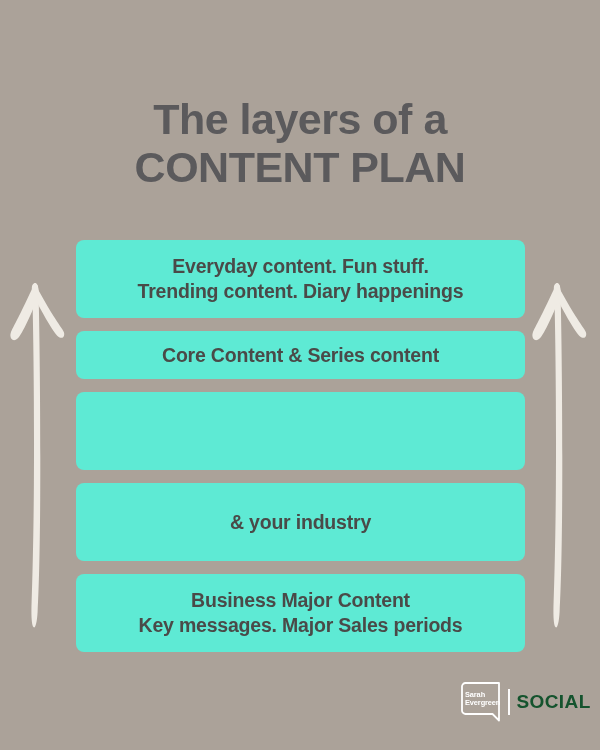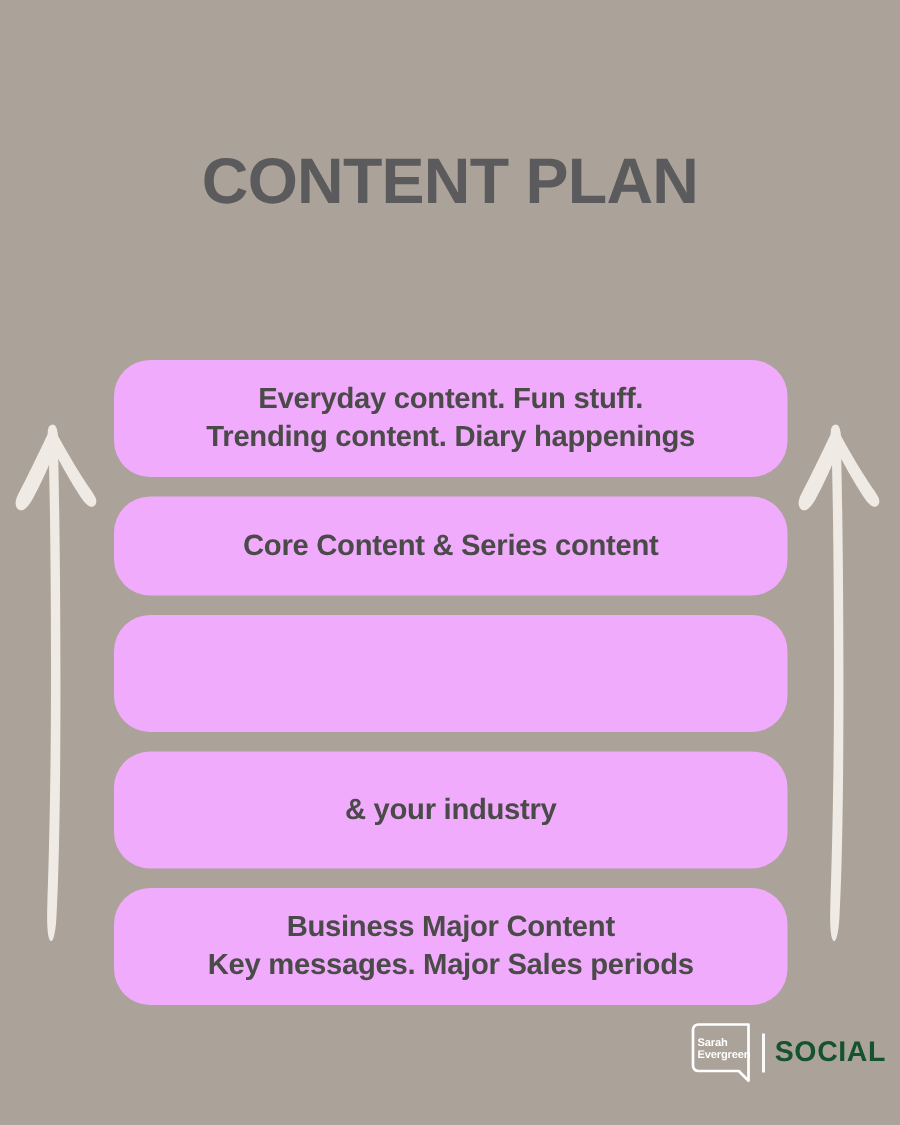--- a/index.html
+++ b/index.html
@@ -45,37 +45,37 @@
   }
 
   
   .layers {
     position: absolute;
     left: 76px;
     top: 240px;
     width: 449px;
   }
   .layer-card {
-    background: #f0abfc;
-    border-radius: 24px;
+    background: #5eead4;
+    border-radius: 8px;
     color: #4A4A48;
     font-size: 19.5px;
     font-weight: bold;
     line-height: 1.26;
     text-align: center;
     display: flex;
     align-items: center;
     justify-content: center;
     box-sizing: border-box;
     padding: 6px 18px;
     margin-bottom: 13px;
     letter-spacing: -0.2px;
   }
   .layer-card.two-line { height: 78px; }
-  .layer-card.one-line { height: 66px; justify-content: center; }
+  .layer-card.one-line { height: 48px; justify-content: center; }
   .layer-card .ln { display: block; white-space: nowrap; }
 
   
   .arrow {
     position: absolute;
     top: 282px;
     width: 58px;
     height: 360px;
     pointer-events: none;
   }
@@ -123,20 +123,21 @@
     font-weight: bold;
     letter-spacing: 0.4px;
   }
 </style>
 </head>
 <body>
 
 <div class="canvas">
 
   <div class="title-block">
+    <span class="title-line1">The layers of a</span>
     <span class="title-line2">CONTENT PLAN</span>
   </div>
 
   <div class="arrow left">
     <svg viewBox="0 0 58 360" xmlns="http://www.w3.org/2000/svg" aria-hidden="true">
       <path d="M30.5 8 C31.8 60, 32.6 140, 32.2 215 C31.9 268, 31.0 305, 29.6 330 C28.9 342, 27.0 347, 25.4 345 C23.6 343, 23.1 333, 23.6 320 C24.6 292, 25.6 250, 25.9 200 C26.3 130, 25.6 62, 24.3 10 C24.1 4, 25.3 1, 27.0 1 C28.8 1, 30.3 3, 30.5 8 Z" fill="#EFEBE4"></path>
       <path d="M27.5 3 C31.0 9, 38.0 22, 45.5 34 C50.5 42, 54.5 47, 55.8 50 C57.2 53.5, 55.0 57, 51.6 55.5 C48.6 54.2, 45.0 48.5, 40.5 41 C34.0 30, 28.0 19, 24.8 12 C22.6 7, 24.3 -1.5, 27.5 3 Z" fill="#EFEBE4"></path>
       <path d="M26.0 3 C23.0 9, 16.5 23, 10.5 35 C6.5 43, 3.5 48, 2.6 51.5 C1.6 55.5, 4.0 59.5, 7.8 57.8 C11.0 56.3, 14.0 50.5, 18.0 42.5 C23.8 31, 28.2 20, 30.0 13 C31.4 7.5, 29.0 -2, 26.0 3 Z" fill="#EFEBE4"></path>
     </svg>
   </div>

